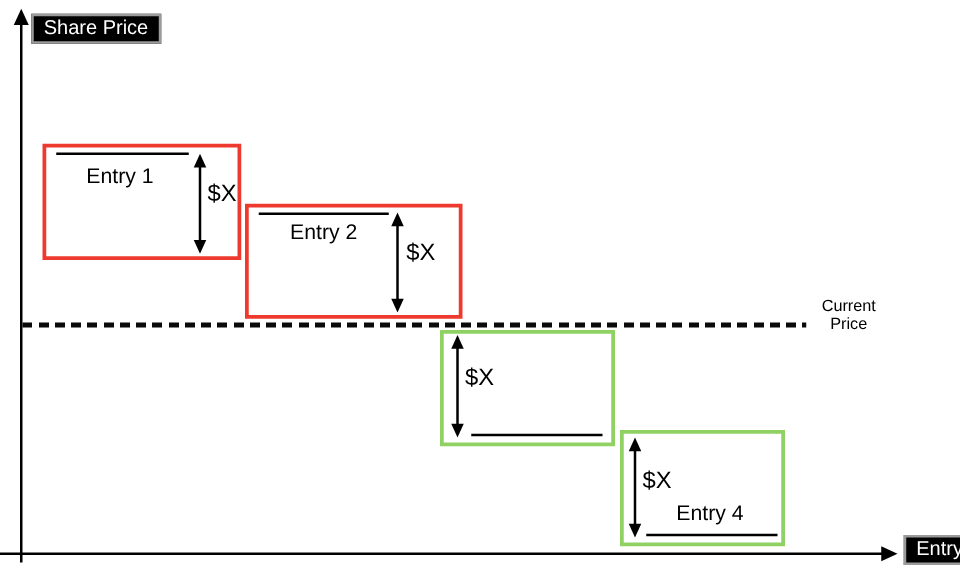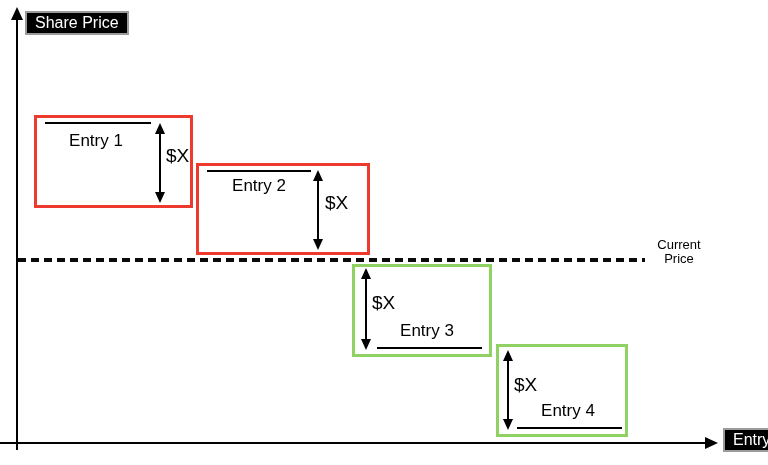--- a/index.html
+++ b/index.html
@@ -98,21 +98,20 @@
     <div class="measure-label">$X</div>
   </div>
 
   <div class="entry-box green box3">
     <svg class="measure-arrow" width="16" height="82" viewBox="0 0 16 82">
       <line x1="8" y1="8" x2="8" y2="74" stroke="#000" stroke-width="2"></line>
       <polygon points="8,0 3,11 13,11" fill="#000"></polygon>
       <polygon points="8,82 3,71 13,71" fill="#000"></polygon>
     </svg>
     <div class="measure-label">$X</div>
-    <div class="entry-label">Entry 3</div>
     <div class="price-line"></div>
   </div>
 
   <div class="entry-box green box4">
     <svg class="measure-arrow" width="16" height="80" viewBox="0 0 16 80">
       <line x1="8" y1="8" x2="8" y2="72" stroke="#000" stroke-width="2"></line>
       <polygon points="8,0 3,11 13,11" fill="#000"></polygon>
       <polygon points="8,80 3,69 13,69" fill="#000"></polygon>
     </svg>
     <div class="measure-label">$X</div>

